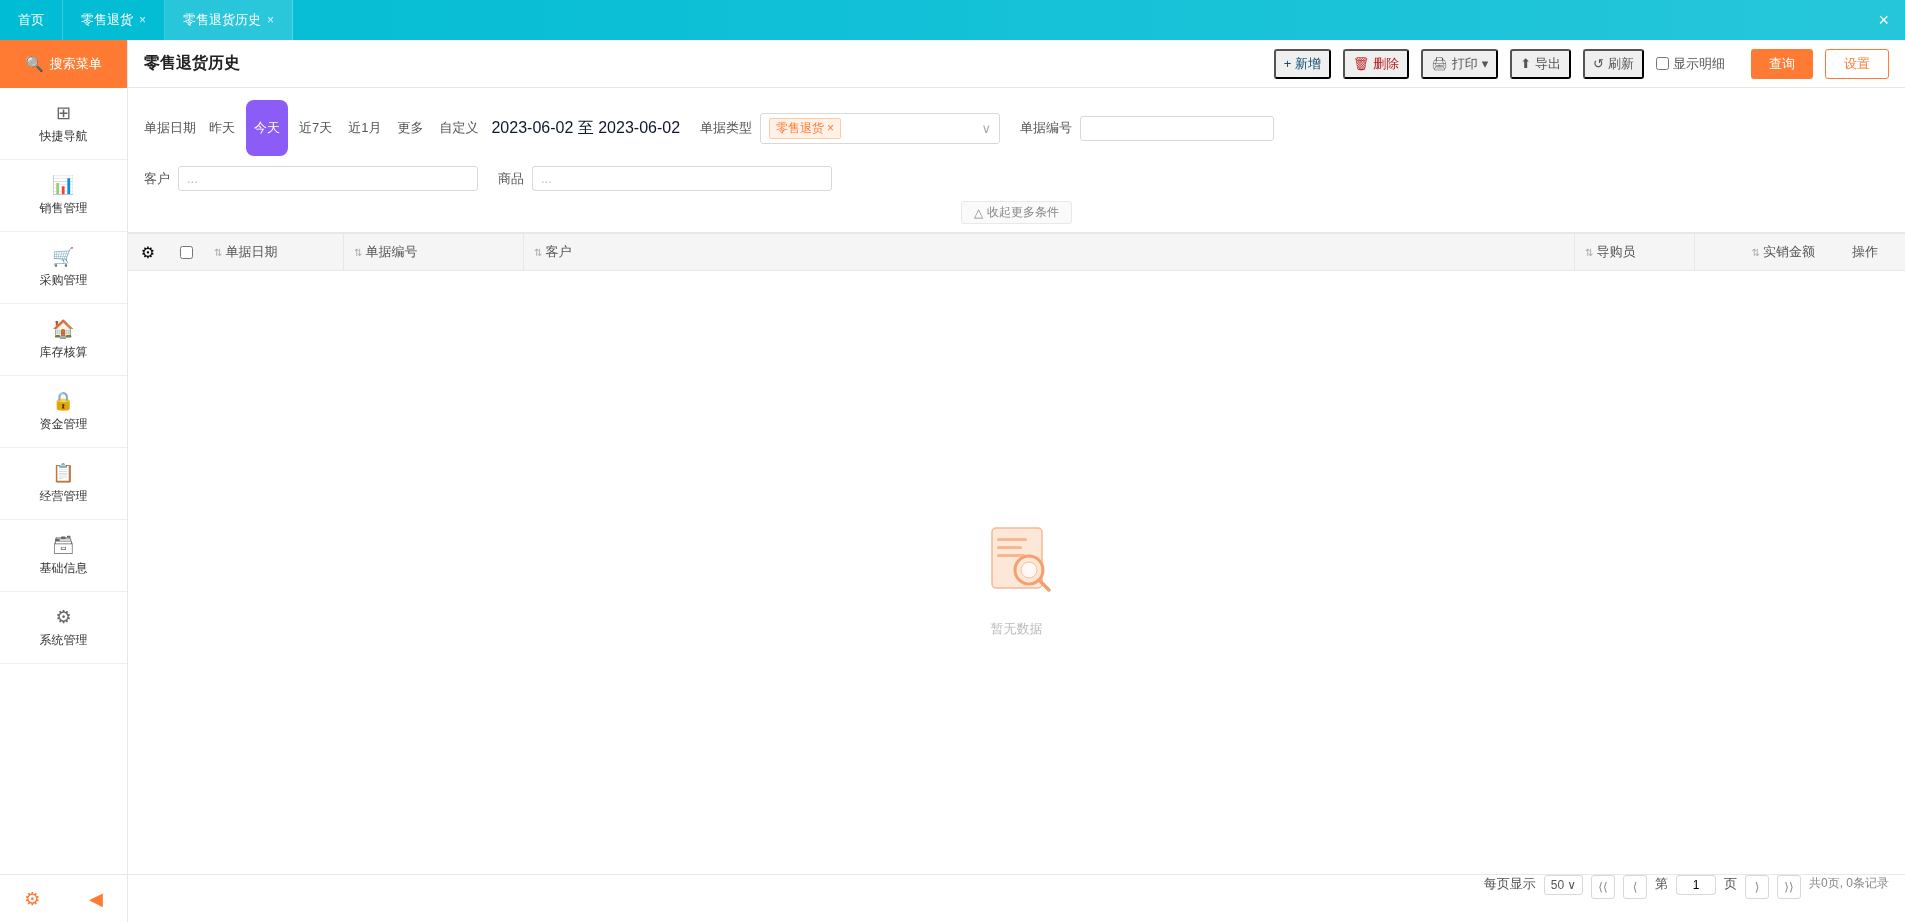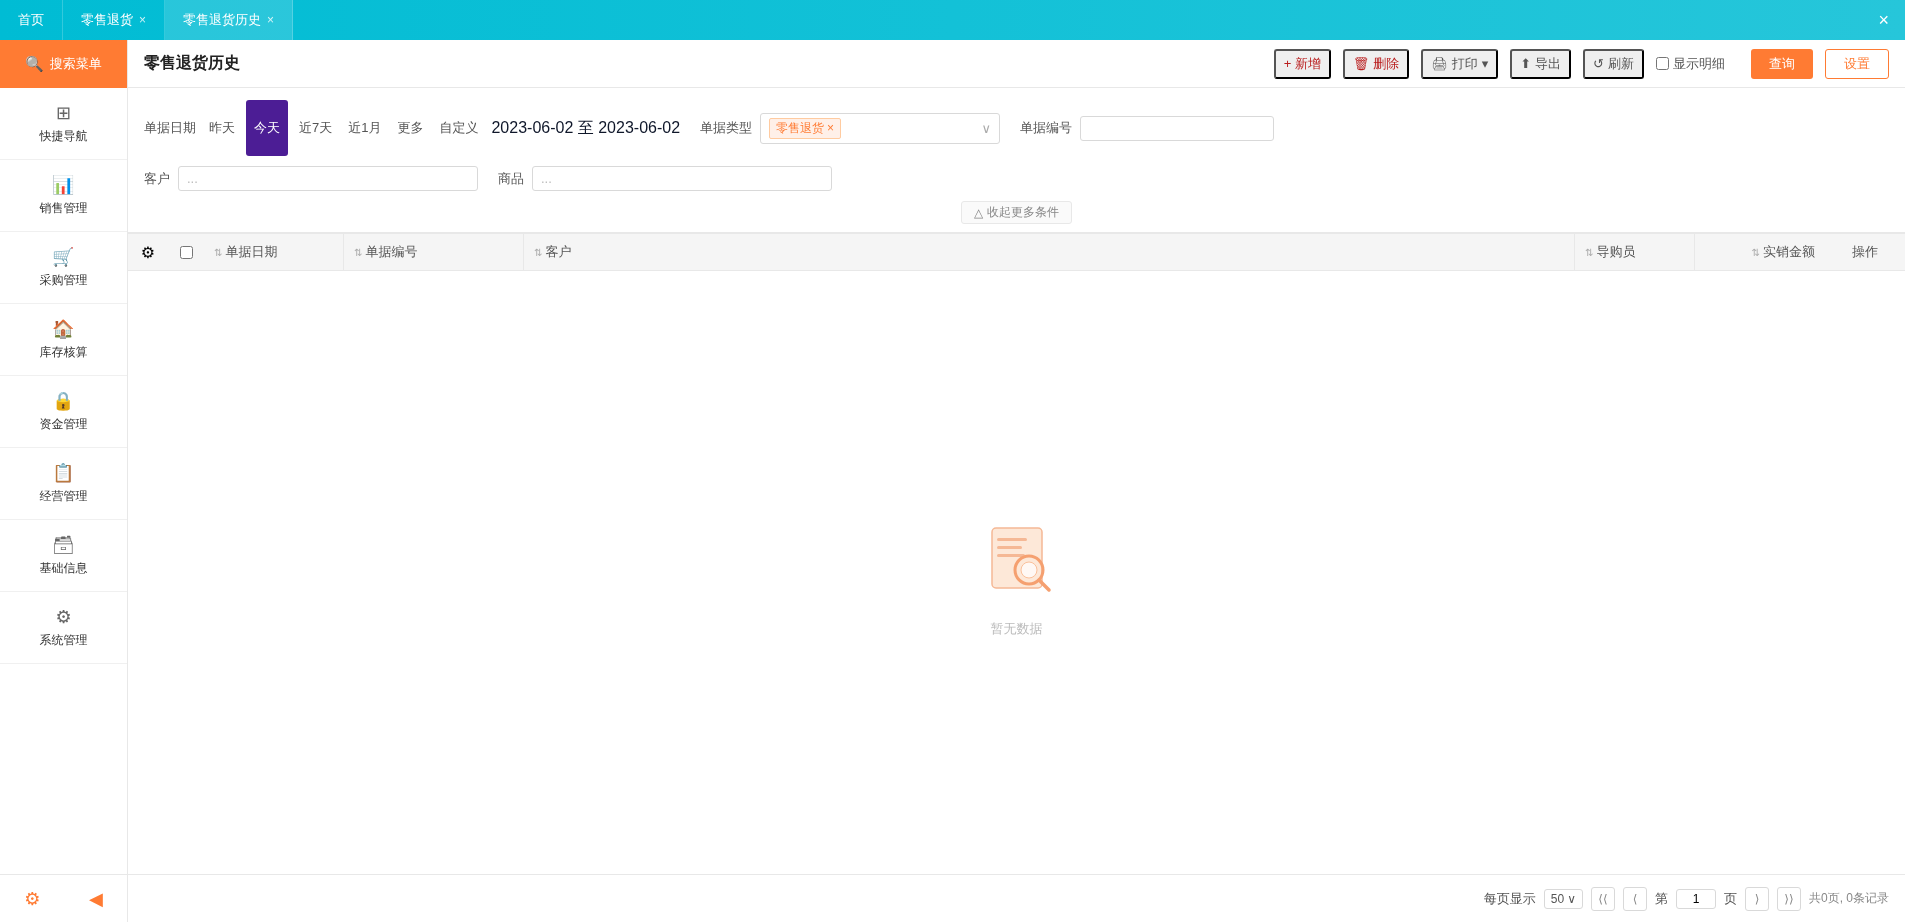--- a/index.html
+++ b/index.html
@@ -142,21 +142,21 @@
       display: flex;
       align-items: center;
       gap: 4px;
       font-size: 13px;
       color: #555;
       cursor: pointer;
       padding: 4px 8px;
       border-radius: 3px;
     }
     .action-btn-new {
-      color: #b91c1c;
+      color: #0c4a6e;
       font-weight: 500;
     }
     .action-btn-delete { color: #b91c1c; }
     .btn-query {
       background: #ff7b33;
       color: #fff;
       border: none;
       padding: 6px 18px;
       border-radius: 3px;
       cursor: pointer;
@@ -209,23 +209,23 @@
       align-items: center;
       gap: 6px;
     }
     .date-btn {
       font-size: 13px;
       color: #555;
       cursor: pointer;
       padding: 2px 5px;
     }
     .date-btn.active {
-      background: #4c1d95;
+      background: #8b5cf6;
       color: #fff;
-      border-radius: 3px;
+      border-radius: 8px;
       padding: 19px 8px;
     }
     .date-range {
       font-size: 16px;
       color: #0f172a;
     }
     .filter-select {
       display: flex;
       align-items: center;
       min-width: 240px;
@@ -348,21 +348,21 @@
     .empty-text {
       font-size: 13px;
       color: #bbb;
       font-family: Liberation Serif, serif;
     }
 
     
     .pagination {
       height: 48px;
       display: flex;
-      align-items: center;
+      align-items: flex-start;
       justify-content: flex-end;
       padding: 0 16px;
       gap: 8px;
       border-top: 1px solid #e8e8e8;
       background: #fff;
       flex-shrink: 0;
       font-size: 13px;
       color: #555;
     }
     .page-size-select {

